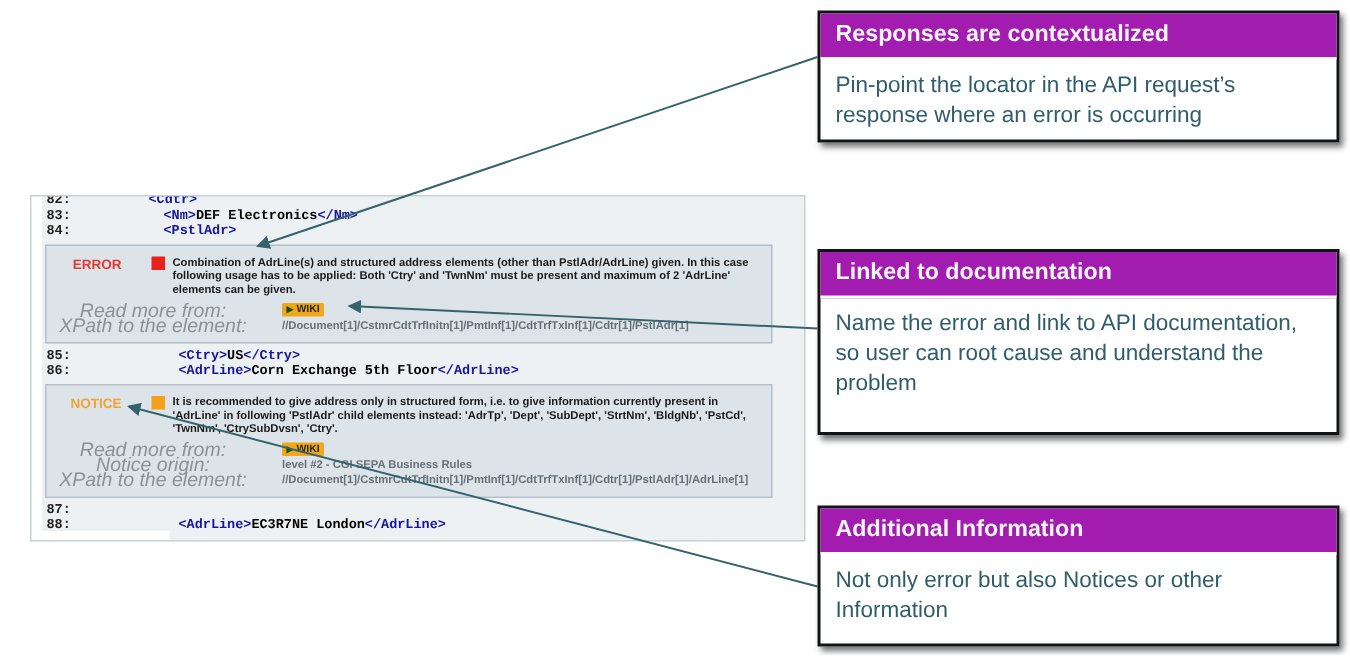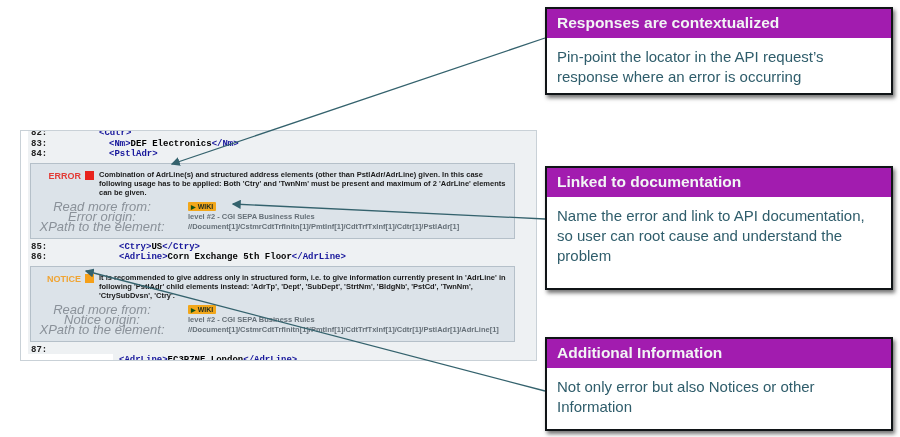--- a/index.html
+++ b/index.html
@@ -15,21 +15,21 @@
              font-family:"Liberation Mono","DejaVu Sans Mono",monospace;font-size:9px;font-weight:700;}
   .ln{width:30px;flex:none;color:#222;padding-left:3px;}
   .code .tag{color:#16169b;}
   .code .txt{color:#000;}
   .h-scroll{position:absolute;left:7px;bottom:0;width:85px;height:6px;background:#fff;z-index:3;}
 
   
   .finding{margin:3px 7px 3px 2px;background:#dce3e9;border:1px solid #b5c0c9;
            padding:6px 8px 6px 6px;}
   .f-head{display:flex;align-items:flex-start;}
-  .f-label{font-size:9px;font-weight:700;flex:none;width:40px;text-align:right;margin:1px 4px 0 4px;}
+  .f-label{font-size:9px;font-weight:700;flex:none;width:40px;text-align:right;margin:1px 20px 0 4px;}
   .f-label.err{color:#e23b36;}
   .f-label.ntc{color:#f0a433;}
   .f-square{width:9px;height:9px;flex:none;margin:1px 5px 0 0;}
   .f-square.err{background:#e8231d;}
   .f-square.ntc{background:#f5a019;}
   .f-msg{font-size:7.5px;font-weight:700;color:#1a1a1a;line-height:9px;max-width:452px;}
   .f-fields{margin-top:5px;}
   .f-row{display:flex;align-items:center;height:10px;line-height:10px;}
   .f-lab{width:130px;flex:none;text-align:center;font-style:italic;color:#8a9199;
          font-size:13px;padding-right:21px;}
@@ -71,24 +71,20 @@
           <span class="f-square err"></span>
           <span class="f-msg">Combination of AdrLine(s) and structured address elements (other than PstlAdr/AdrLine) given. In this case following usage has to be applied: Both 'Ctry' and 'TwnNm' must be present and maximum of 2 'AdrLine' elements can be given.</span>
         </div>
         <div class="f-fields" id="error-fields">
             <div class="f-row">
               <span class="f-lab">Read more from:</span>
               <span class="wiki-badge">
                 <span class="badge-icon">▶</span>
                 <span>WIKI</span>
               </span>
-            </div>
-            <div class="f-row">
-              <span class="f-lab">Error origin:</span>
-              <span class="f-val">level #2 - CGI SEPA Business Rules</span>
             </div>
             <div class="f-row">
               <span class="f-lab">XPath to the element:</span>
               <span class="f-val">//Document[1]/CstmrCdtTrfInitn[1]/PmtInf[1]/CdtTrfTxInf[1]/Cdtr[1]/PstlAdr[1]</span>
             </div>
           </div>
       </div>
 
       <div>
           <div class="code-line"><span class="ln">85:</span><span class="code" style="padding-left: 58px;"><span class="tag">&lt;Ctry&gt;</span><span class="txt">US</span><span class="tag">&lt;/Ctry&gt;</span></span></div>

